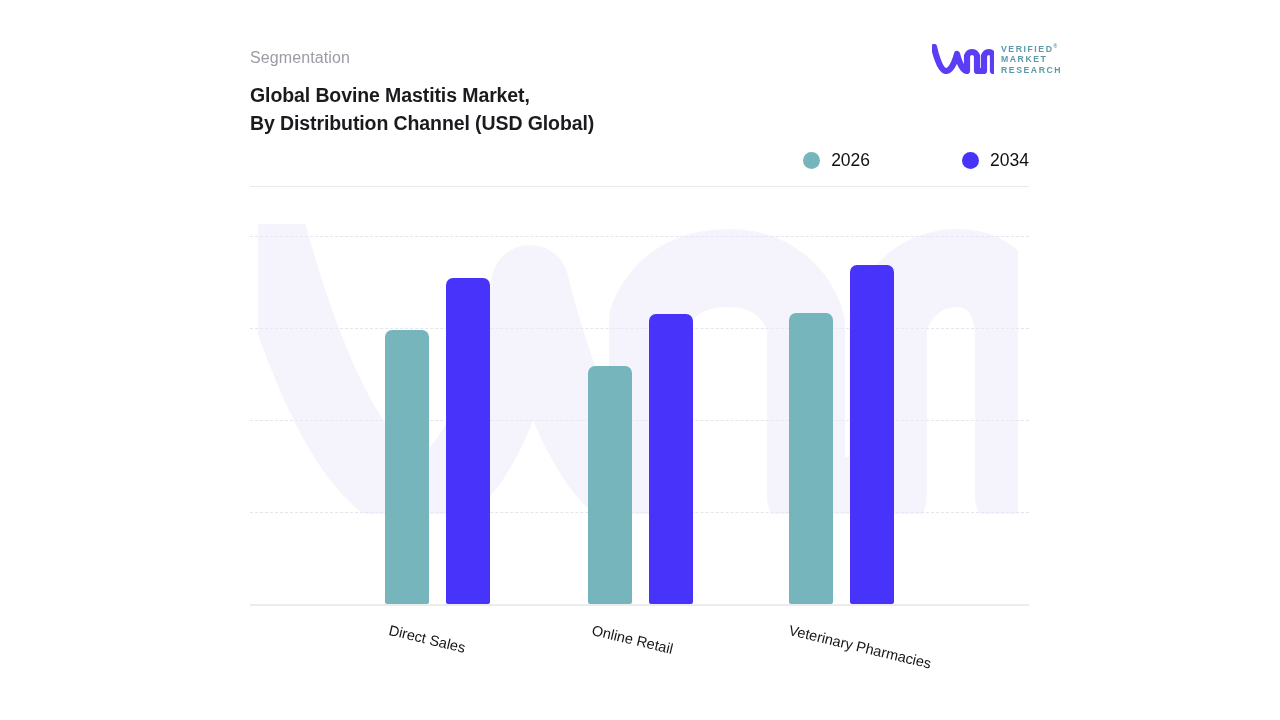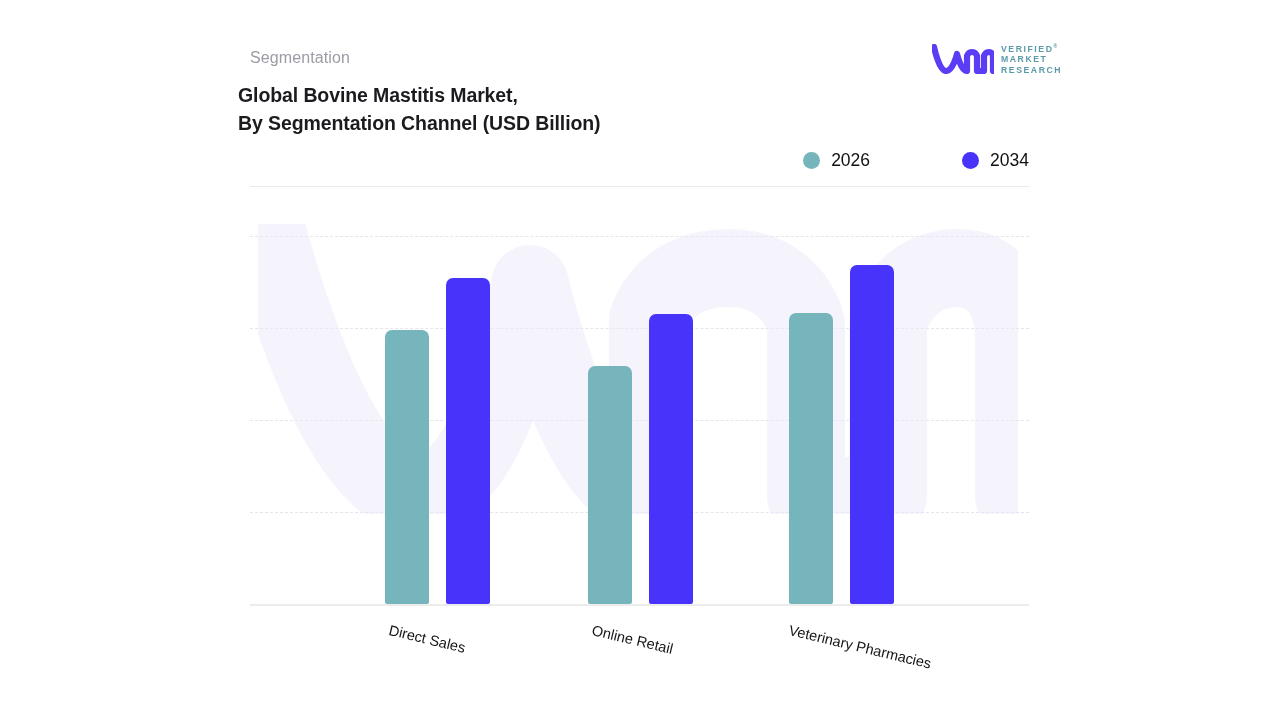--- a/index.html
+++ b/index.html
@@ -10,21 +10,21 @@
     overflow: hidden;
   }
   .page { position: relative; width: 1280px; height: 720px; background: #fff; }
 
   
   .kicker {
     position: absolute; left: 250px; top: 49px;
     font-size: 16px; color: #9b9ba5; letter-spacing: .1px; text-align: right;
   }
   .title {
-    position: absolute; left: 238px; top: 82px;
+    position: absolute; left: 250px; top: 82px;
     font-size: 19.5px; font-weight: bold; color: #1b1b1f;
     line-height: 1.42; letter-spacing: -.1px;
   }
 
   
   .logo { position: absolute; left: 932px; top: 44px; display: flex; align-items: center; gap: 7px; }
   .logo-mark { width: 62px; height: 30px; }
   .logo-text { display: flex; flex-direction: column; line-height: 1.18; }
   .logo-text span {
     font-size: 8.7px; font-weight: bold; letter-spacing: 1.55px;
@@ -93,21 +93,21 @@
   }
 </style>
 </head>
 <body>
 
 <div class="page">
 
   <div class="kicker">Segmentation</div>
   <div class="title">
     <div>Global Bovine Mastitis Market,</div>
-    <div>By Segmentation Channel (USD Billion)</div>
+    <div>By Distribution Channel (USD Global)</div>
   </div>
 
   <div class="logo">
     <span class="logo-mark">
       <svg viewBox="0 0 62 30" width="62" height="30" aria-hidden="true">
         <path d="M2 3 C2 3, 7 27, 14 27 C21 27, 25 10, 25 10 C25 10, 29 27, 35 27 L35 12 C35 12, 36 8, 40 8 C44 8, 45 12, 45 12 L45 27 L52 27 L52 12 C52 12, 53 8, 57 8 C60 8, 61 11, 61 13 L61 27" fill="none" stroke="#5b3df5" stroke-width="6.2" stroke-linecap="round" stroke-linejoin="round"></path>
       </svg>
     </span>
     <span class="logo-text">
       <span class="first"><span>VERIFIED</span><sup class="logo-reg">®</sup></span>

